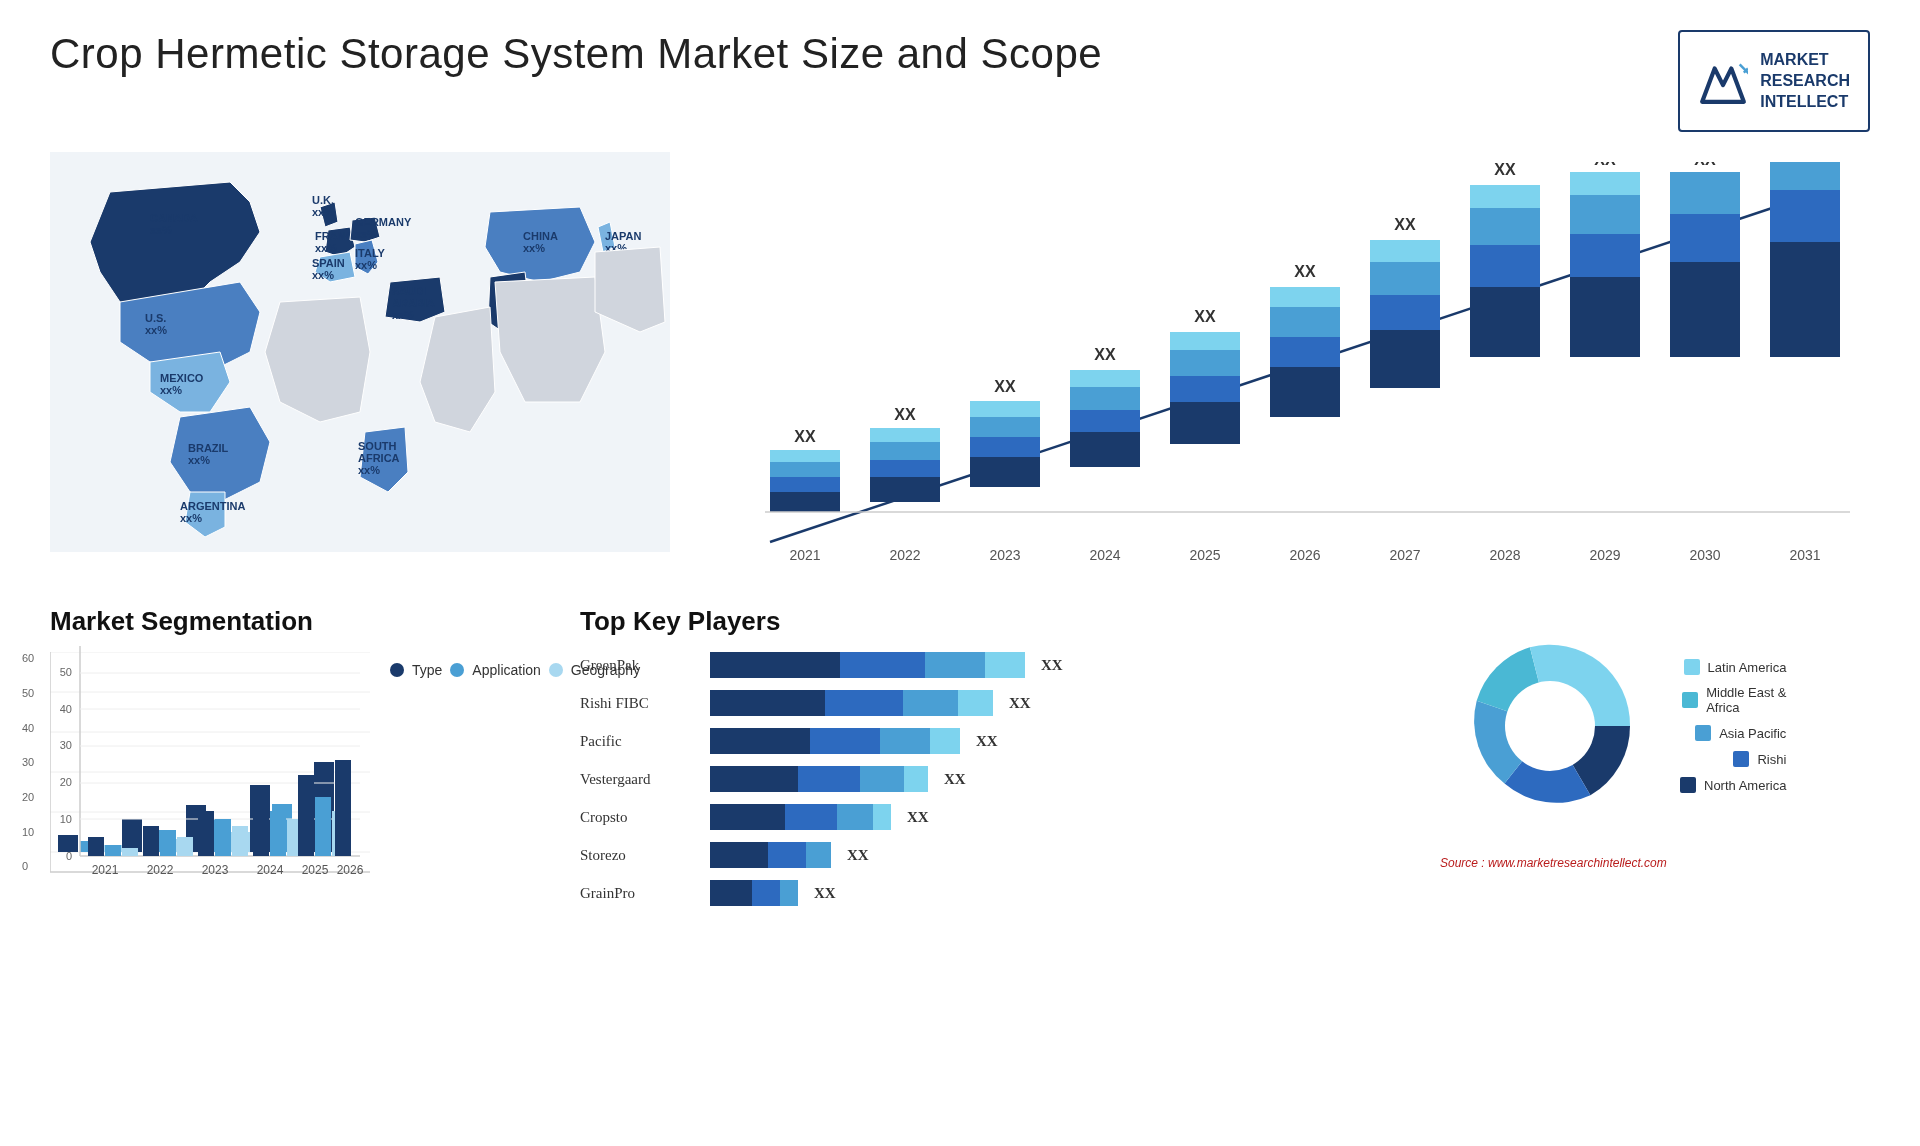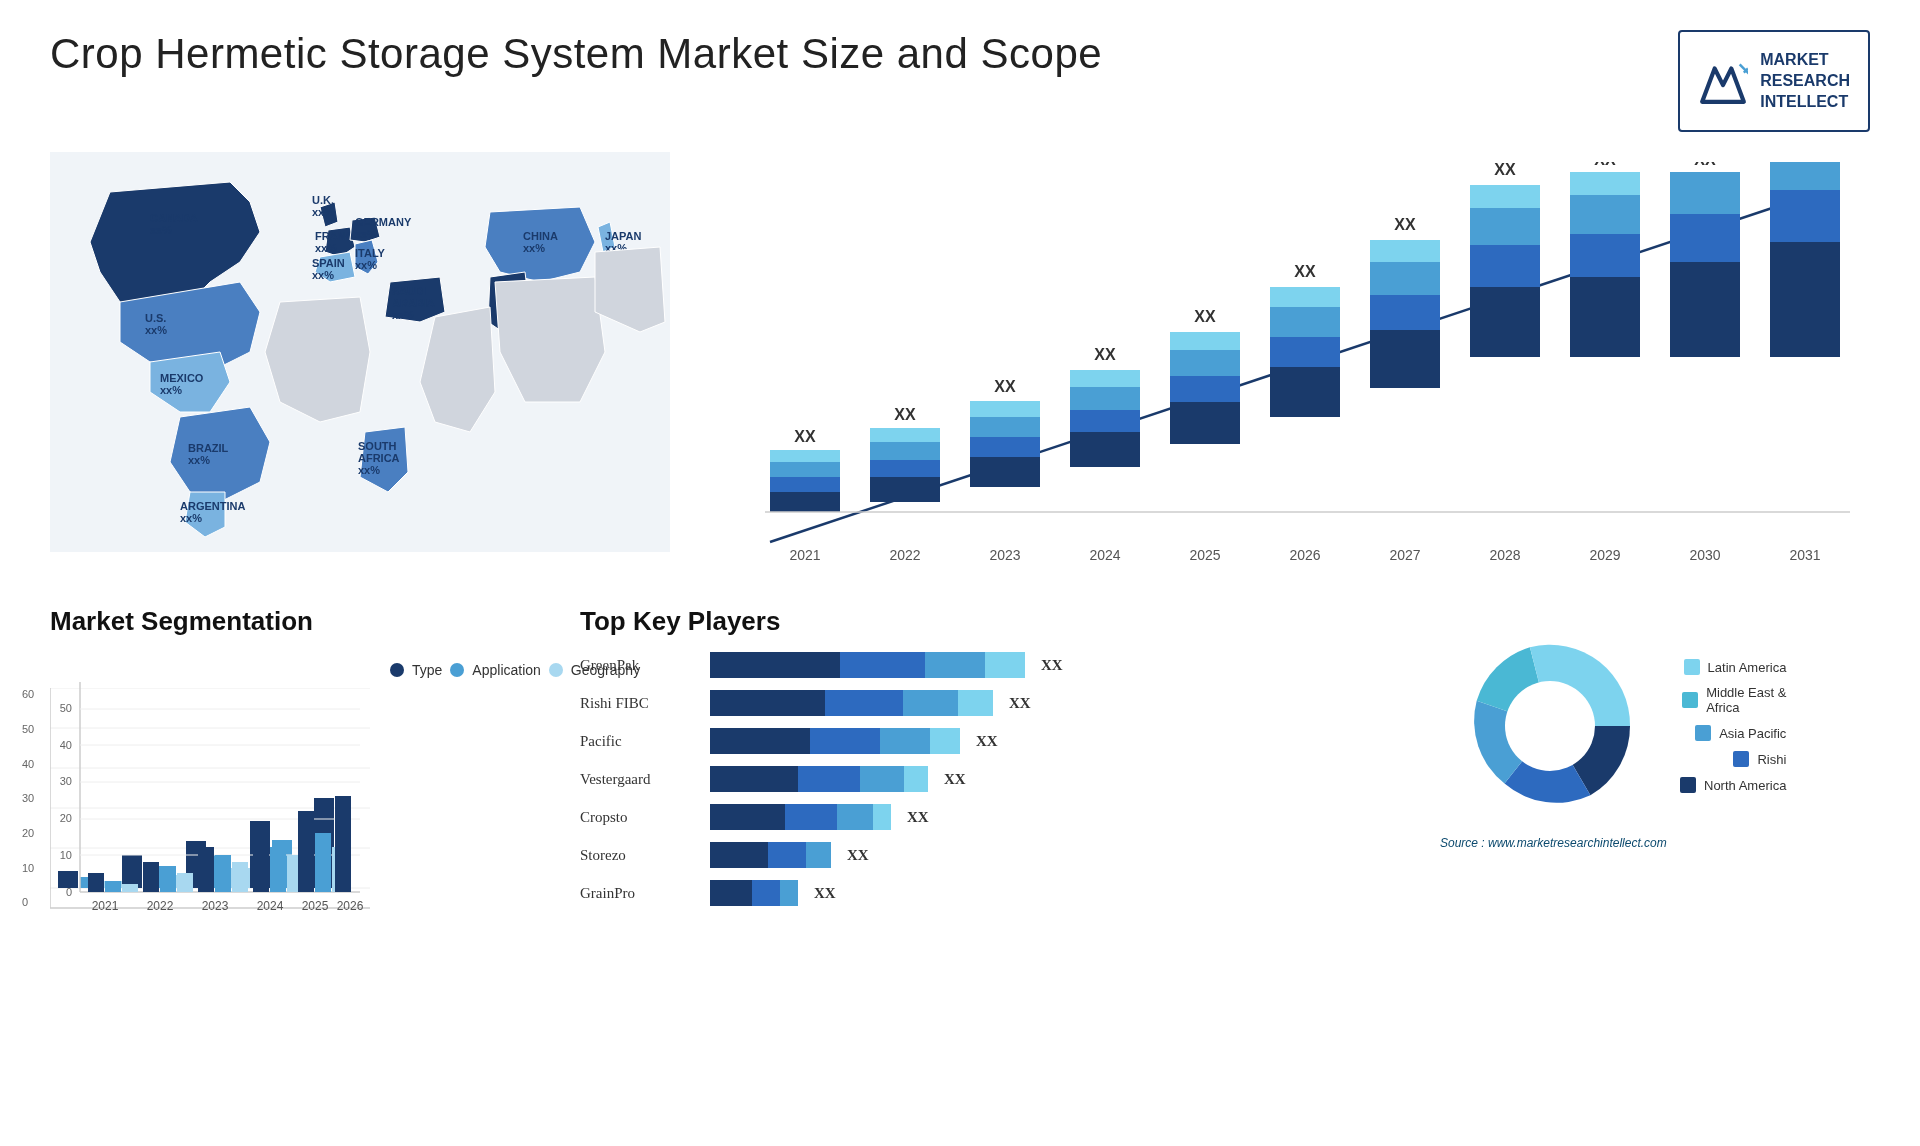--- a/index.html
+++ b/index.html
@@ -360,21 +360,21 @@
         <text x="1115" y="398" text-anchor="middle" font-size="14" fill="#555">2031</text>
       </svg>
     </div>
   </div>
 
   <div style="display:grid; grid-template-columns: 480px 1fr 430px; gap:30px;">
 
     <div>
       <h2 class="section-title">Market Segmentation</h2>
       <div style="display:flex; gap:20px; align-items:flex-start;">
-        <div style="position:relative;margin-top:36px;">
+        <div style="position:relative;">
           
           <div style="position:absolute; left:-28px; top:0; height:220px; display:flex; flex-direction:column; justify-content:space-between;">
             <span style="font-size:11px;color:#666;">60</span>
             <span style="font-size:11px;color:#666;">50</span>
             <span style="font-size:11px;color:#666;">40</span>
             <span style="font-size:11px;color:#666;">30</span>
             <span style="font-size:11px;color:#666;">20</span>
             <span style="font-size:11px;color:#666;">10</span>
             <span style="font-size:11px;color:#666;">0</span>
           </div>
@@ -608,18 +608,18 @@
             <div class="regional-legend-color" style="background:#2d6abf;"></div>
             <span>Rishi</span>
           </div>
           <div class="regional-legend-item">
             <div class="regional-legend-color" style="background:#1a3a6b;"></div>
             <span>North America</span>
           </div>
         </div>
       </div>
 
-      <div style="font-size:12px; color:#0c4a6e; font-style:italic;">Source : www.marketresearchintellect.com</div>
+      <div style="margin-top:20px; font-size:12px; color:#b91c1c; font-style:italic;">Source : www.marketresearchintellect.com</div>
     </div>
 
   </div>
 
 </div>
 
 </body></html>

